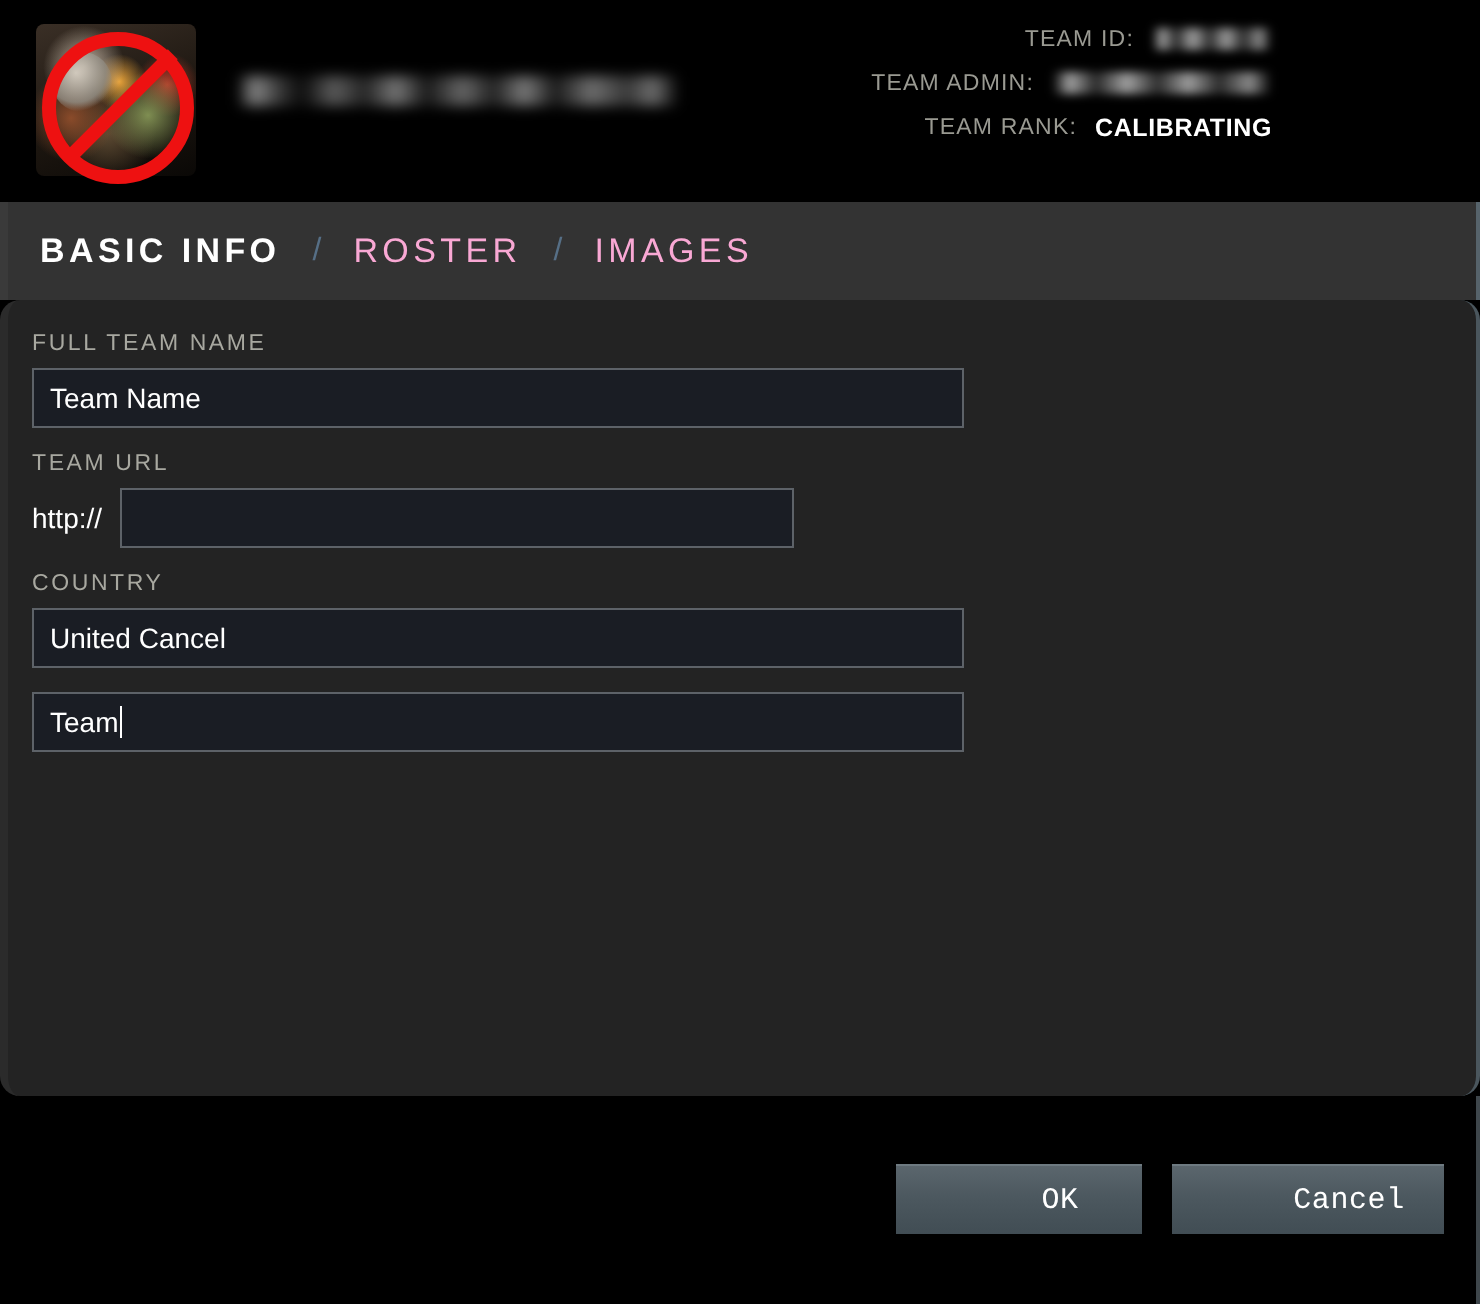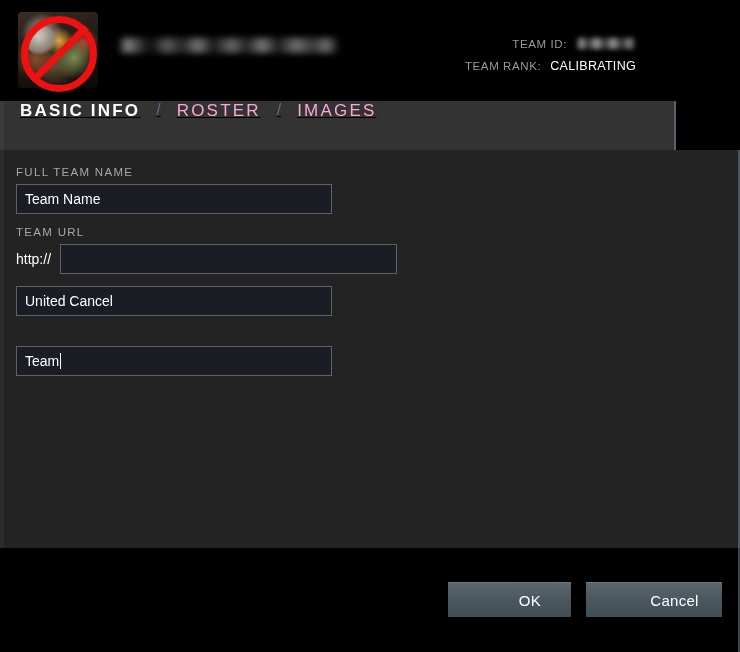--- a/index.html
+++ b/index.html
@@ -125,40 +125,40 @@
         rgba(110,110,110,0.5) 88%,
         rgba(180,180,180,0.6) 94%,
         rgba(30,30,30,0.0) 100%);
     filter: blur(3.2px);
     border-radius: 3px;
   }
 
   .team-meta {
     position: absolute;
     right: 104px;
-    top: 36px;
+    top: 12px;
     width: 520px;
     text-align: right;
   }
   .meta-row {
     display: flex;
     justify-content: flex-end;
     align-items: center;
     height: 15px;
     margin-bottom: 7px;
   }
   .meta-label {
     font-size: 11.5px;
     letter-spacing: 0.6px;
     color: #9a9a92;
     white-space: nowrap;
   }
   .meta-value {
     font-size: 12.5px;
-    font-weight: normal;
+    font-weight: bold;
     color: #ffffff;
     letter-spacing: 0.3px;
     margin-left: 9px;
     white-space: nowrap;
   }
   .meta-value.redacted {
     color: transparent;
     position: relative;
     width: 60px;
     height: 13px;
@@ -183,28 +183,28 @@
     filter: blur(2.4px);
     border-radius: 2px;
   }
   .meta-value.redacted.wide { width: 110px; }
 
   
   .tabbar {
     position: absolute;
     left: 0;
     top: 101px;
-    width: 676px;
+    width: 740px;
     height: 49px;
     background: #333333;
     border-left: 4px solid #3a3a3a;
     border-right: 2px solid #56636b;
     box-sizing: border-box;
     display: flex;
-    text-decoration: underline;
+    align-items: center;
   }
   .tab {
     font-size: 17px;
     letter-spacing: 2.2px;
     font-weight: bold;
     padding: 0 2px;
     cursor: pointer;
   }
   .tab.first { margin-left: 14px; }
   .tab.active { color: #ffffff; }
@@ -220,20 +220,21 @@
   .panel {
     position: absolute;
     left: 0;
     top: 150px;
     width: 740px;
     height: 398px;
     background: #232323;
     border-left: 4px solid #2b2b2b;
     border-right: 2px solid #4a565d;
     box-sizing: border-box;
+    border-radius: 10px;
   }
 
   .field {
     position: absolute;
     left: 12px;
   }
   .field-label {
     font-size: 11.5px;
     letter-spacing: 1.3px;
     color: #a8a8a0;
@@ -252,21 +253,21 @@
     display: inline-block;
     width: 1px;
     height: 16px;
     background: #ffffff;
     vertical-align: -3px;
     margin-left: 1px;
     animation: blink 1s step-end infinite;
   }
   @keyframes blink { 50% { opacity: 0; } }
   .fake-input {
-    width: 316px;
+    width: 466px;
     height: 30px;
     background: #1a1d24;
     border: 1px solid #5d6268;
     box-sizing: border-box;
     color: #ffffff;
     font-size: 14px;
     padding: 0 8px;
     line-height: 28px;
     white-space: nowrap;
     overflow: hidden;
@@ -286,21 +287,21 @@
   }
   .btn {
     position: absolute;
     top: 34px;
     height: 35px;
     background: linear-gradient(180deg, #5b666d 0%, #4c585f 45%, #414d54 100%);
     border: none;
     border-top: 1px solid #6e7a81;
     color: #ffffff;
     font-size: 15px;
-    font-family: Liberation Sans, sans-serif;
+    font-family: Liberation Mono, monospace;
     letter-spacing: 0.3px;
     cursor: pointer;
     box-sizing: border-box;
     padding-left: 47px;
   }
   .btn-ok { left: 448px; width: 123px; }
   .btn-cancel { left: 586px; width: 136px; }
 </style>
 </head>
 <body>
@@ -321,20 +322,26 @@
 
     <div class="team-meta">
 
       <div class="meta-row">
         <span class="meta-label">TEAM ID:</span>
         <span class="meta-value redacted">
           <span class="smear2"></span>
         </span>
       </div>
 
+      <div class="meta-row">
+        <span class="meta-label">TEAM ADMIN:</span>
+        <span class="meta-value redacted wide">
+          <span class="smear2"></span>
+        </span>
+      </div>
 
       <div class="meta-row">
         <span class="meta-label">TEAM RANK:</span>
         <span class="meta-value">CALIBRATING</span>
       </div>
 
     </div>
   </div>
 
   <div class="tabbar">
@@ -356,20 +363,21 @@
 
     <div class="field" style="top:76px">
       <span class="field-label">TEAM URL</span>
       <div class="input-row">
         <span class="url-prefix">http://</span>
         <div class="fake-input short"></div>
       </div>
     </div>
 
     <div class="field" style="top:136px">
+      <span class="field-label">COUNTRY</span>
       <div class="input-row">
         <div class="fake-input">United Cancel</div>
       </div>
     </div>
 
     <div class="field" style="top:196px">
       <div class="input-row">
         <div class="fake-input focused"><span>Team</span><span class="caret"></span></div>
       </div>
     </div>

